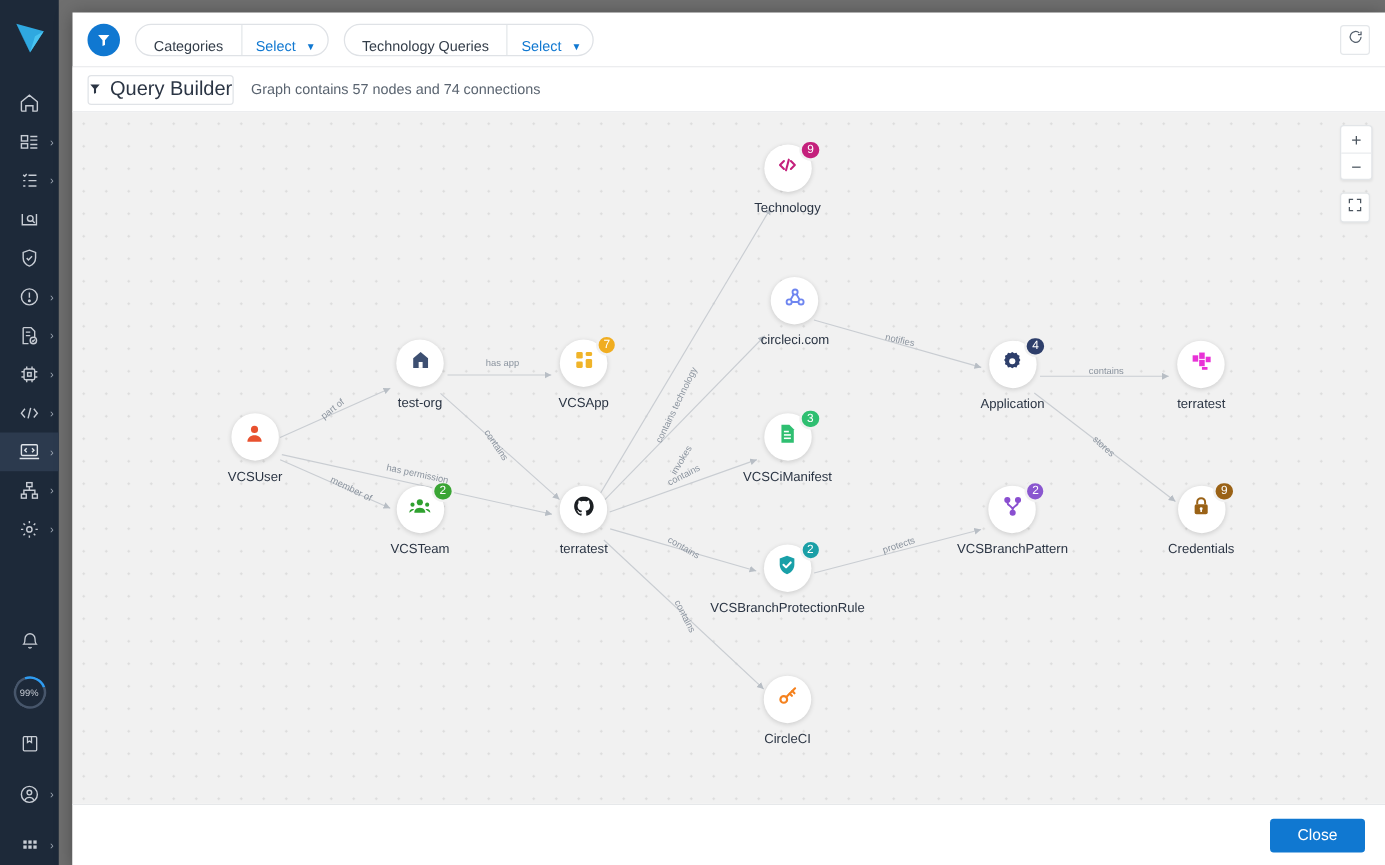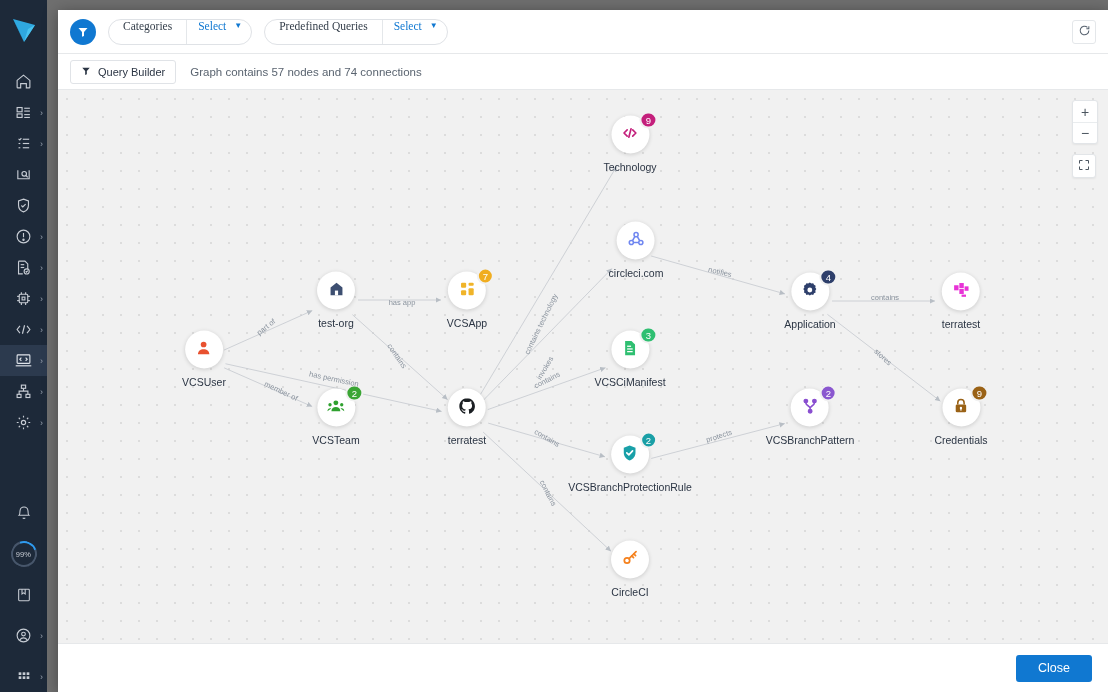--- a/index.html
+++ b/index.html
@@ -75,24 +75,23 @@
   .funnel-btn {
     width: 26px; height: 26px; border-radius: 50%;
     background: #1078d1;
     display: flex; align-items: center; justify-content: center;
     flex: none;
   }
   .pill {
     height: 26px; margin-left: 12px;
     border: 1px solid #dfe2e6; border-radius: 13px;
     background: #fff;
-    display: flex; align-items: flex-start;
+    display: flex; align-items: flex-end;
     font-size: 11.5px;
     overflow: hidden;
-    font-family: Liberation Serif, serif;
   }
   .pill .lbl { padding: 0 14px; color: #333d49; }
   .pill .div { width: 1px; align-self: stretch; background: #e4e7ea; }
   .pill .sel {
     padding: 0 9px 0 11px; color: #1078d1;
     display: flex; align-items: center; gap: 8px;
   }
   .pill .sel .cv { font-size: 8px; color: #1078d1; }
   .icon-box {
     width: 24px; height: 24px; border-radius: 3px;
@@ -106,21 +105,21 @@
   #querybar {
     height: 36px; flex: none;
     display: flex; align-items: center;
     border-bottom: 1px solid #e6e8ea;
     padding: 0 12px;
     background: #fff;
   }
   #qb-btn {
     height: 24px; border: 1px solid #e0e3e7; border-radius: 3px;
     display: flex; align-items: center; gap: 7px;
-    padding: 0 10px; font-size: 11px; color: #2b3544;
+    padding: 0 0; font-size: 16px; color: #2b3544;
     background: #fff;
   }
   #graph-stats {
     margin-left: 14px; font-size: 11.5px; color: #5a6470;
   }
   #search-wrap { margin-left: auto; display: flex; align-items: center; gap: 8px; }
   #search-field {
     width: 124px; height: 24px;
     border: 1px solid #e0e3e7; border-radius: 3px;
     background: #fff;
@@ -436,21 +435,21 @@
     <div class="pill">
       <span class="lbl">Categories</span>
       <span class="div"></span>
       <span class="sel">
         <span>Select</span>
         <span class="cv">▼</span>
       </span>
     </div>
 
     <div class="pill">
-      <span class="lbl">Predefined Queries</span>
+      <span class="lbl">Technology Queries</span>
       <span class="div"></span>
       <span class="sel">
         <span>Select</span>
         <span class="cv">▼</span>
       </span>
     </div>
 
     <div class="icon-box" id="refresh-btn">
       <span>
         <svg width="13" height="13" viewBox="0 0 24 24" fill="none" stroke="#55606d" stroke-width="1.9">
@@ -647,21 +646,21 @@
                 <circle cx="7.6" cy="15.2" r="3.4"></circle>
                 <path d="M10.2 12.7 19 4"></path>
                 <path d="M16.2 6.8l2.2 2.2"></path>
                 <path d="M13.6 9.4l2.2 2.2"></path>
               </svg></span>
           </div>
           <div class="nlabel">CircleCI</div>
         </div>
       </div>
     <div id="edge-labels-layer">
-        <div class="edge-label" style="left: 344px; top: 212px; transform: translate(-50%, -50%) rotate(0deg); text-align: right;">has app</div>
+        <div class="edge-label" style="left: 344px; top: 200px; transform: translate(-50%, -50%) rotate(0deg); text-align: right;">has app</div>
         <div class="edge-label" style="left: 208px; top: 237px; transform: translate(-50%, -50%) rotate(-38deg);">part of</div>
         <div class="edge-label" style="left: 223px; top: 301px; transform: translate(-50%, -50%) rotate(26deg);">member of</div>
         <div class="edge-label" style="left: 276px; top: 289px; transform: translate(-50%, -50%) rotate(12deg);">has permission</div>
         <div class="edge-label" style="left: 339px; top: 266px; transform: translate(-50%, -50%) rotate(56deg);">contains</div>
         <div class="edge-label" style="left: 483px; top: 234px; transform: translate(-50%, -50%) rotate(-64deg);">contains technology</div>
         <div class="edge-label" style="left: 487px; top: 278px; transform: translate(-50%, -50%) rotate(-59deg);">invokes</div>
         <div class="edge-label" style="left: 489px; top: 290px; transform: translate(-50%, -50%) rotate(-27deg);">contains</div>
         <div class="edge-label" style="left: 489px; top: 348px; transform: translate(-50%, -50%) rotate(30deg);">contains</div>
         <div class="edge-label" style="left: 490px; top: 403px; transform: translate(-50%, -50%) rotate(63deg);">contains</div>
         <div class="edge-label" style="left: 662px; top: 182px; transform: translate(-50%, -50%) rotate(13deg);">notifies</div>

